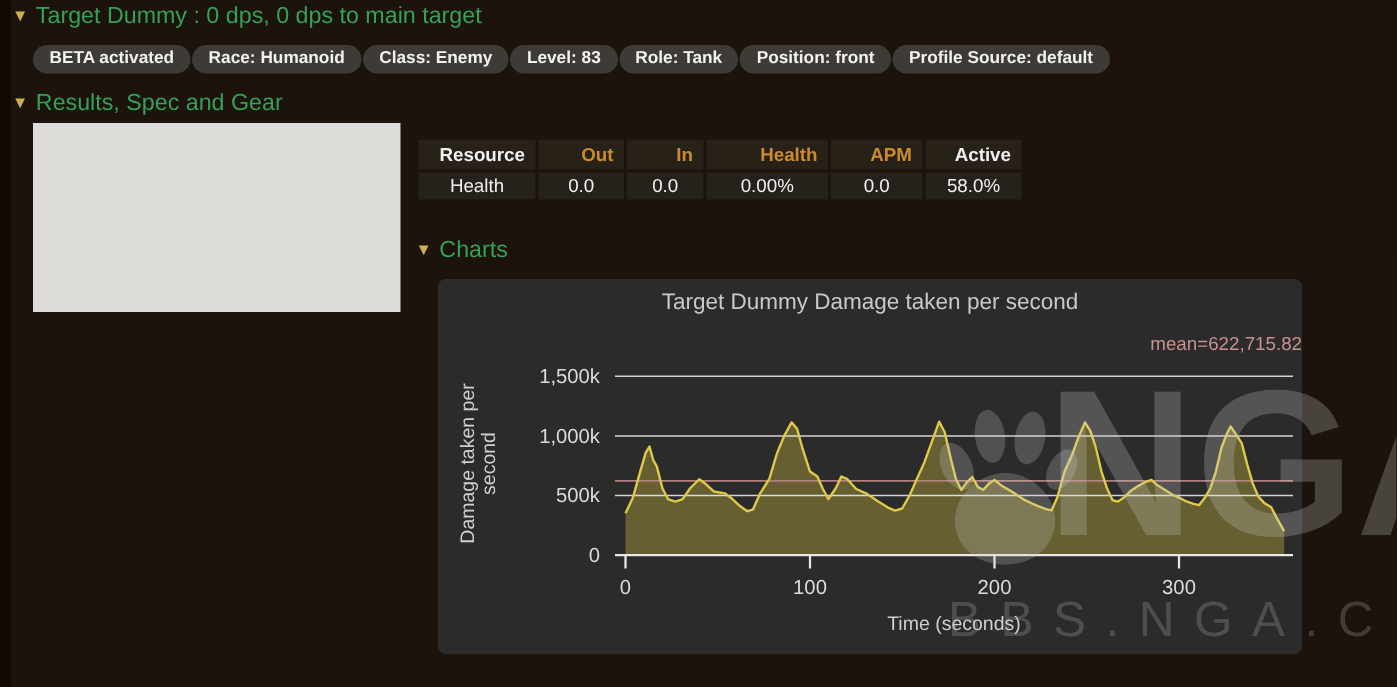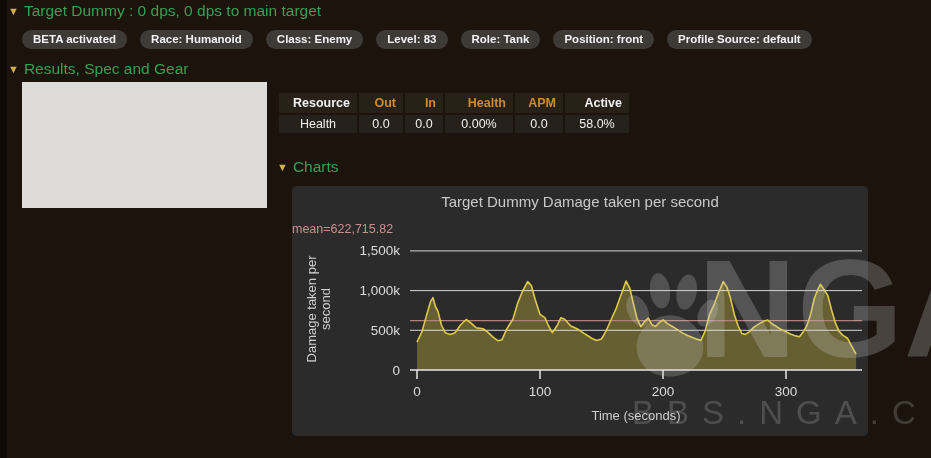--- a/index.html
+++ b/index.html
@@ -7,37 +7,37 @@
         font-family:"Liberation Sans",sans-serif;}
   .edge-strip{position:absolute;left:0;top:0;width:7px;height:458px;background:#0f0a05;}
 
   .sec-header{position:absolute;display:flex;align-items:center;gap:5px;cursor:pointer;}
   .sec-header .tri{color:#cdaf4e;font-size:11px;line-height:1;}
   .sec-header .sec-title{color:#36a155;font-weight:normal;font-size:15.5px;line-height:1.2;}
   #main-header{left:8px;top:2px;}
   #results-header{left:8px;top:60px;}
   #charts-header{left:277px;top:158px;}
 
-  .badges{position:absolute;left:22px;top:30px;display:flex;gap:13px;}
+  .badges{position:absolute;left:22px;top:30px;display:flex;gap:1px;}
   .badge{background:#3e3b37;color:#f2f2f2;font-size:11.5px;font-weight:bold;
          padding:3px 11px;border-radius:10px;white-space:nowrap;line-height:1.1;}
 
   .gray-box{position:absolute;left:22px;top:82px;width:245px;height:126px;background:#dedcd9;}
 
   table.resource{position:absolute;left:277px;top:91px;border-collapse:separate;
                  border-spacing:2px;font-size:12.5px;color:#f0f0f0;}
   table.resource th{background:#282118;padding:3px 7px;font-weight:bold;text-align:right;}
-  table.resource th.accent{color:#cc8b2e;}
+  table.resource th.accent{color:#cc8b2e;padding-left:20px;}
   table.resource td{background:#26211b;padding:2px 7px;text-align:center;}
 
   .chart-panel{position:absolute;left:292px;top:186px;width:576px;height:250px;
                background:#2b2b2b;border-radius:5px;}
   .chart-title{position:absolute;left:0;right:0;top:7px;text-align:center;
                color:#c9c9c9;font-size:15px;}
-  .chart-mean{position:absolute;left:0;right:0;top:36px;text-align:left;
+  .chart-mean{position:absolute;left:0;right:0;top:36px;text-align:right;
               color:#c9908d;font-size:12.5px;}
   .chart-plot{position:absolute;left:0;top:0;}
 
   .wm{position:absolute;pointer-events:none;}
   .wm-logo{left:620px;top:250px;display:flex;align-items:flex-start;}
   .wm-logo svg{margin-top:16px;}
   .wm-nga{font-size:136px;font-weight:bold;line-height:118px;letter-spacing:1px;
           color:rgba(205,205,205,0.26);margin-left:-22px;transform:scaleY(1.02);}
   .wm-site{left:632px;top:394px;font-size:33px;font-weight:400;letter-spacing:13px;
            color:rgba(205,205,205,0.22);white-space:nowrap;}

